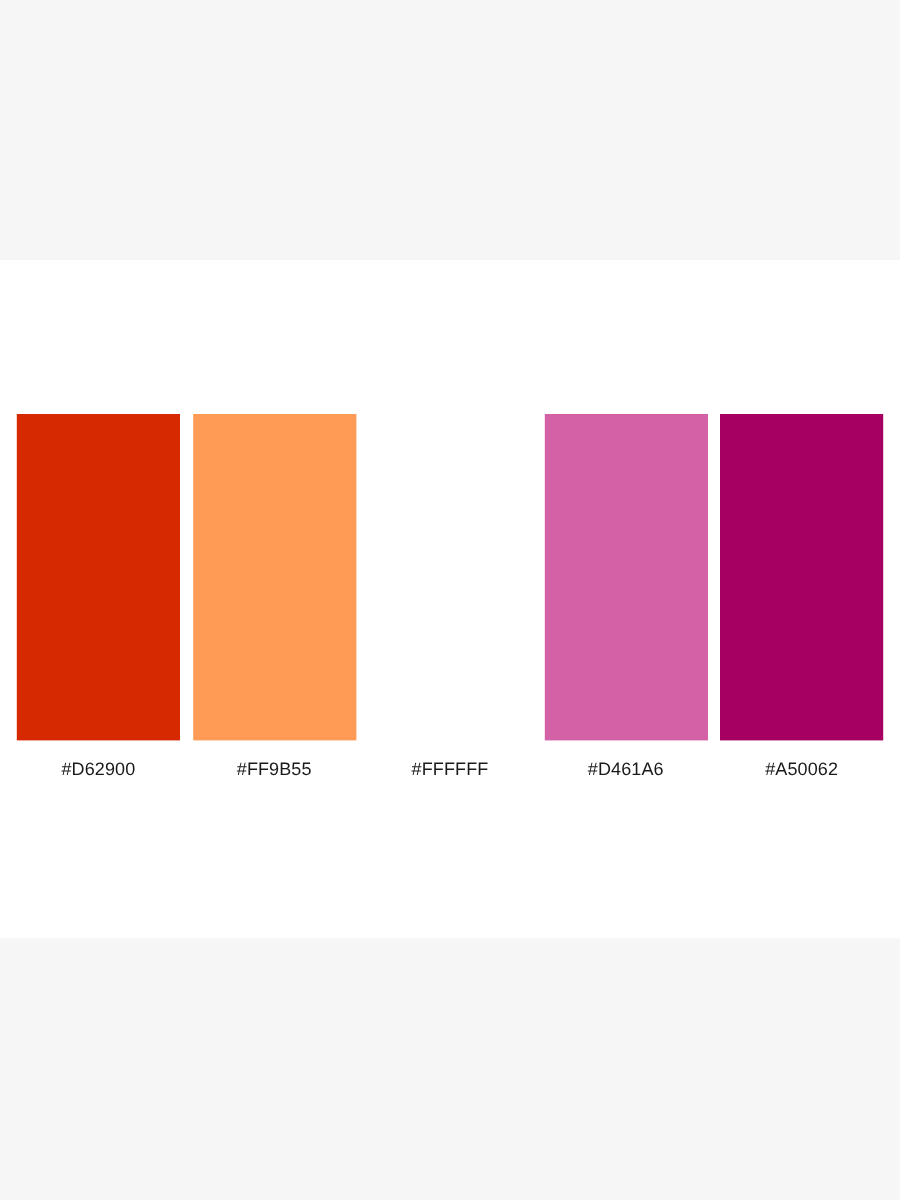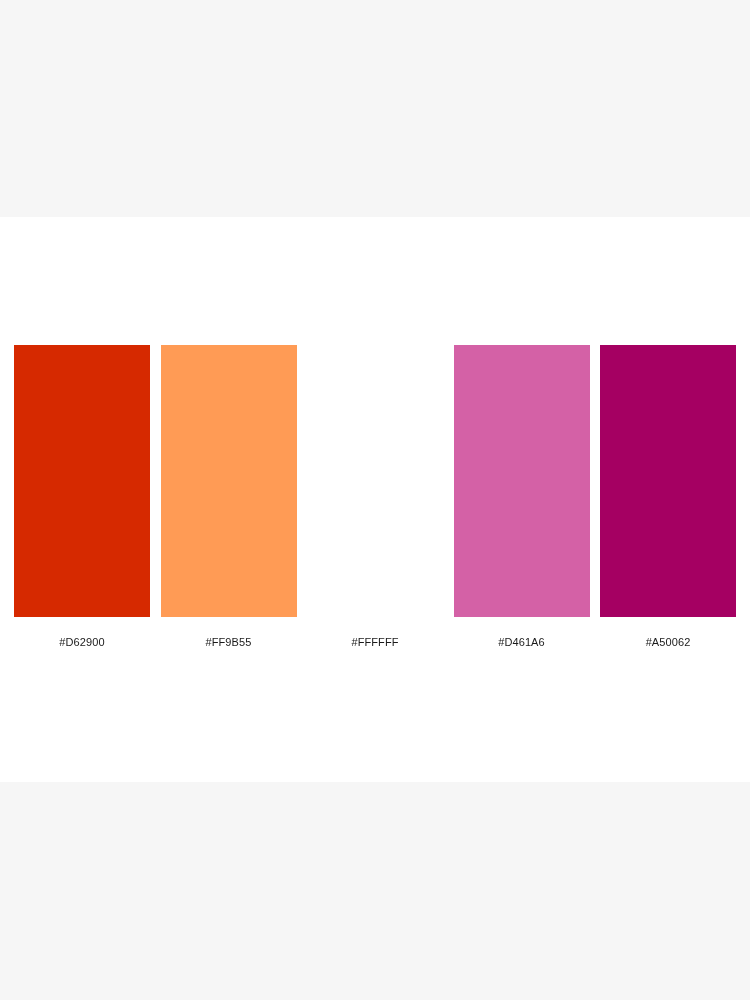--- a/index.html
+++ b/index.html
@@ -90,21 +90,21 @@
 
   .caption-cell {
     width: 136px;
     flex: 0 0 136px;
     text-align: center;
   }
 
   .caption-label {
     display: inline-block;
     font-family: "Liberation Sans", "DejaVu Sans", sans-serif;
-    font-size: 11px;
+    font-size: 15px;
     line-height: 20px;
     color: #1a1a1a;
     letter-spacing: 0.1px;
     white-space: nowrap;
   }
 </style>
 </head>
 <body>
 
 <div class="page" style="background-color: rgb(255, 255, 255);">

